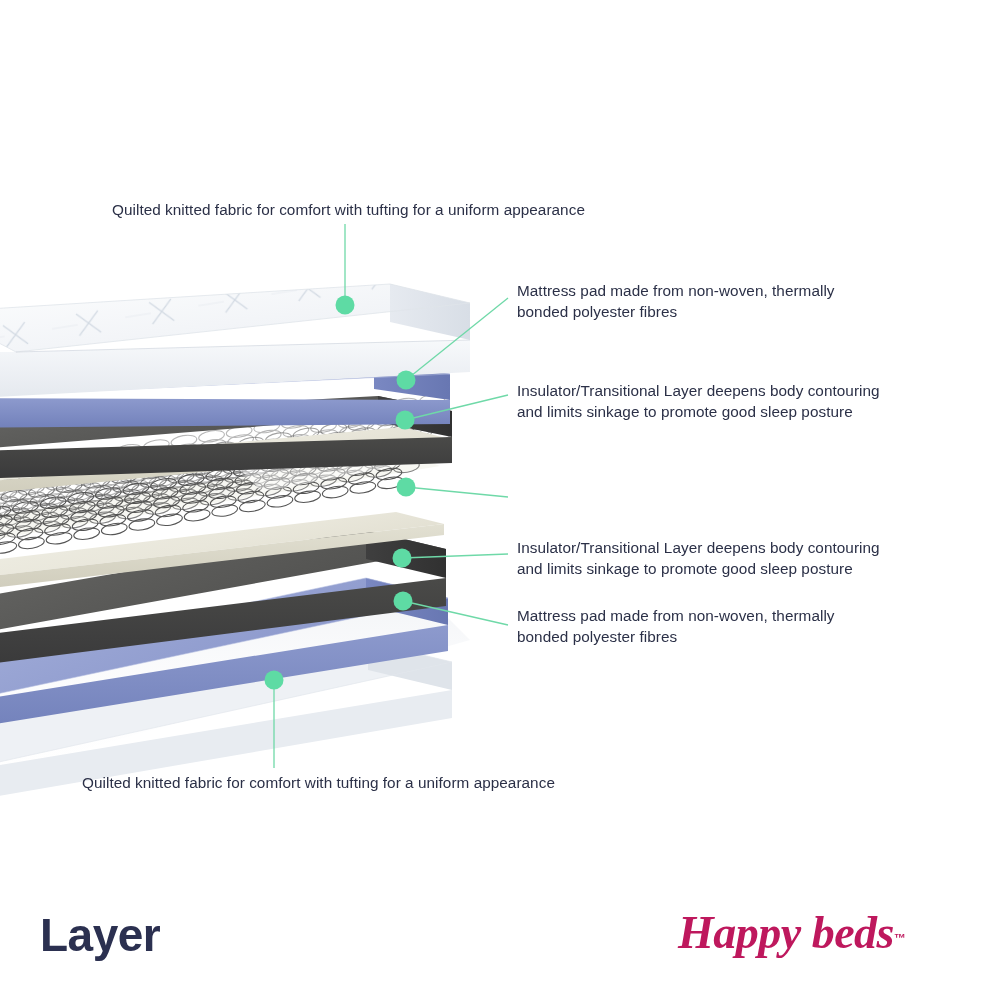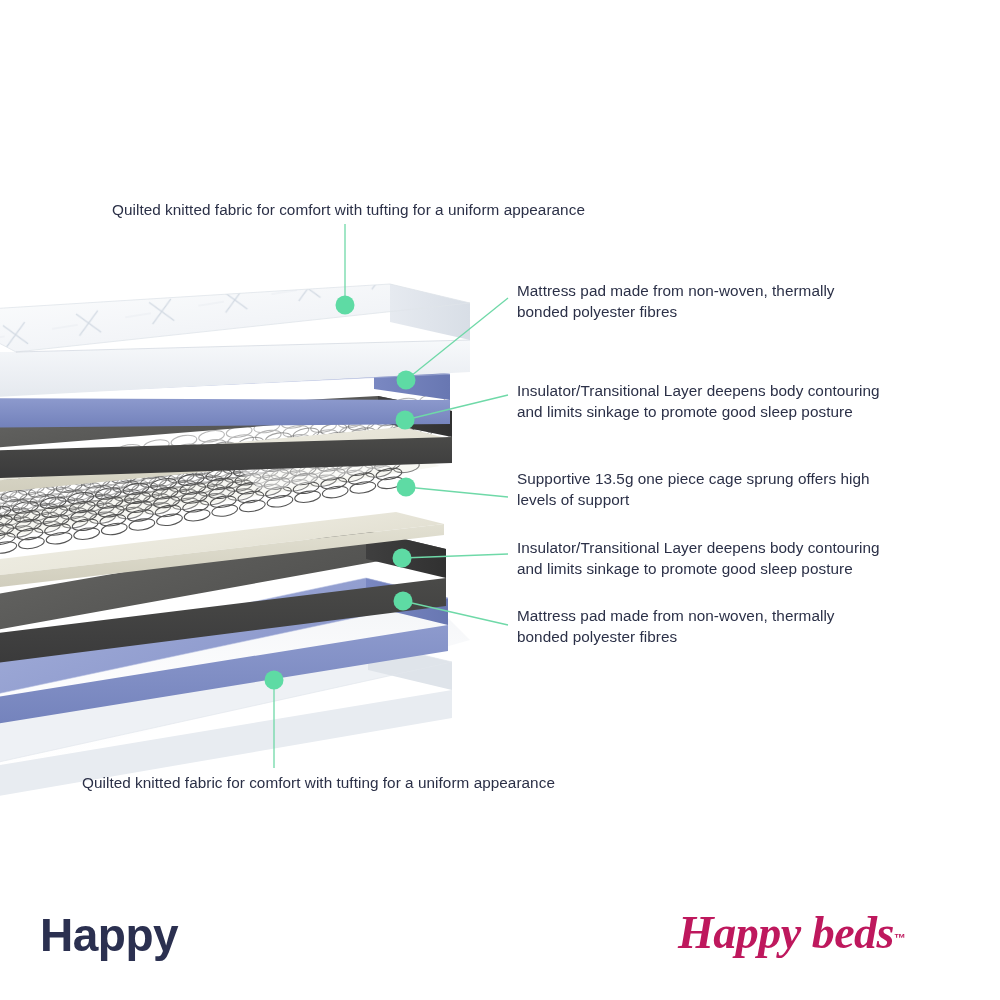--- a/index.html
+++ b/index.html
@@ -372,30 +372,28 @@
   </svg>
 
   <div class="callout" style="left:112px;top:200px;">Quilted knitted fabric for comfort with tufting for a uniform appearance</div>
 
   <div class="callout" style="left:517px;top:281px;">Mattress pad made from non-woven, thermally
 bonded polyester fibres</div>
 
   <div class="callout" style="left:517px;top:381px;">Insulator/Transitional Layer deepens body contouring
 and limits sinkage to promote good sleep posture</div>
 
-  <div class="callout" style="left:517px;top:469px;">Supportive 13.5g one piece cage sprung offers high
-levels of support</div>
 
   <div class="callout" style="left:517px;top:538px;">Insulator/Transitional Layer deepens body contouring
 and limits sinkage to promote good sleep posture</div>
 
   <div class="callout" style="left:517px;top:606px;">Mattress pad made from non-woven, thermally
 bonded polyester fibres</div>
 
   <div class="callout" style="left:82px;top:773px;">Quilted knitted fabric for comfort with tufting for a uniform appearance</div>
 
-  <div class="brand-left">Happy</div>
+  <div class="brand-left">Layer</div>
 
   <div class="brand-right">
     <span class="word">Happy beds</span><span class="tm">™</span>
   </div>
 
 </div>
 
 </body></html>

